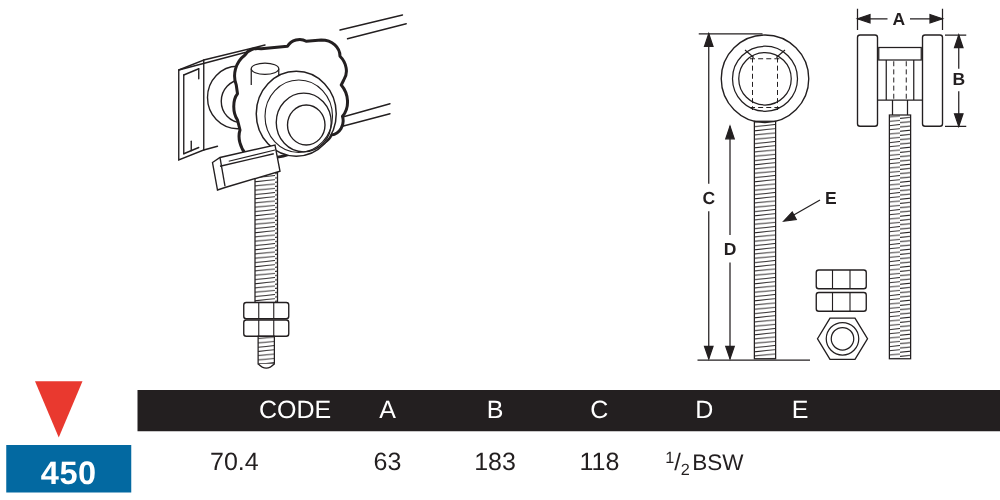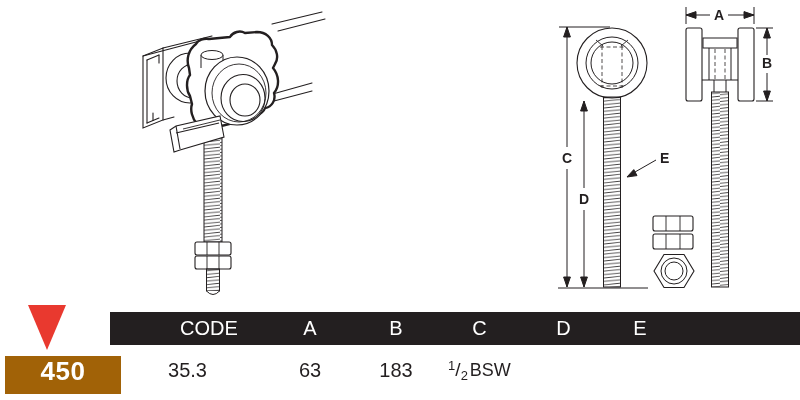--- a/index.html
+++ b/index.html
@@ -7,31 +7,31 @@
           font-family:"Liberation Sans",sans-serif;color:#231f20;}
   svg{position:absolute;display:block;}
   .left-drawing{left:100px;top:0;}
   .right-drawing{left:540px;top:0;}
   .dim-label{font-family:"Liberation Sans",sans-serif;font-size:14px;font-weight:bold;fill:#231f20;}
 
   
   .marker-triangle{position:absolute;left:28px;top:305px;width:0;height:0;
      border-left:19.5px solid transparent;border-right:19.5px solid transparent;
      border-top:45px solid #e9392f;}
-  .page-badge{position:absolute;left:5px;top:356px;width:116px;height:38px;background:#a16207;
-     display:flex;align-items:flex-start;justify-content:center;}
+  .page-badge{position:absolute;left:5px;top:356px;width:100px;height:38px;background:#0369a1;
+     display:flex;align-items:flex-end;justify-content:center;}
   .page-badge span{color:#fff;font-size:26px;font-weight:bold;letter-spacing:0.5px;}
 
   
   .spec-table{position:absolute;left:110px;top:312px;width:690px;}
   .thead,.trow{display:grid;grid-template-columns:155px 90px 82px 85px 83px 70px 1fr;align-items:center;}
   .thead{background:#231f20;height:33px;color:#fff;font-size:20px;}
   .trow{height:50px;font-size:20px;color:#231f20;}
   .th,.td{text-align:center;white-space:nowrap;}
-  .th.code,.td.code{text-align:left;padding-left:26px;margin-left:44px;}
+  .th.code,.td.code{text-align:right;padding-left:26px;}
   .e-cell sup{font-size:13px;vertical-align:6px;font-weight:normal;}
   .e-cell sub{font-size:13px;vertical-align:-4px;}
   .e-cell .sep{font-size:19px;}
   .e-cell .suffix{font-size:18px;margin-left:2px;}
 </style>
 </head>
 <body>
 
 <div class="canvas">
 
@@ -196,20 +196,21 @@
     <div class="thead">
       <span class="th code">CODE</span>
       <span class="th">A</span>
       <span class="th">B</span>
       <span class="th">C</span>
       <span class="th">D</span>
       <span class="th">E</span>
       <span class="th"></span>
     </div>
     <div class="trow">
-      <span class="td">35.3</span>
+      <span class="td">70.4</span>
       <span class="td">63</span>
       <span class="td">183</span>
+      <span class="td">118</span>
       <span class="td e-cell"><sup>1</sup><span class="sep">/</span><sub>2</sub><span class="suffix">BSW</span></span>
       <span class="td"></span>
     </div>
   </div>
 </div>
 
 </body></html>

